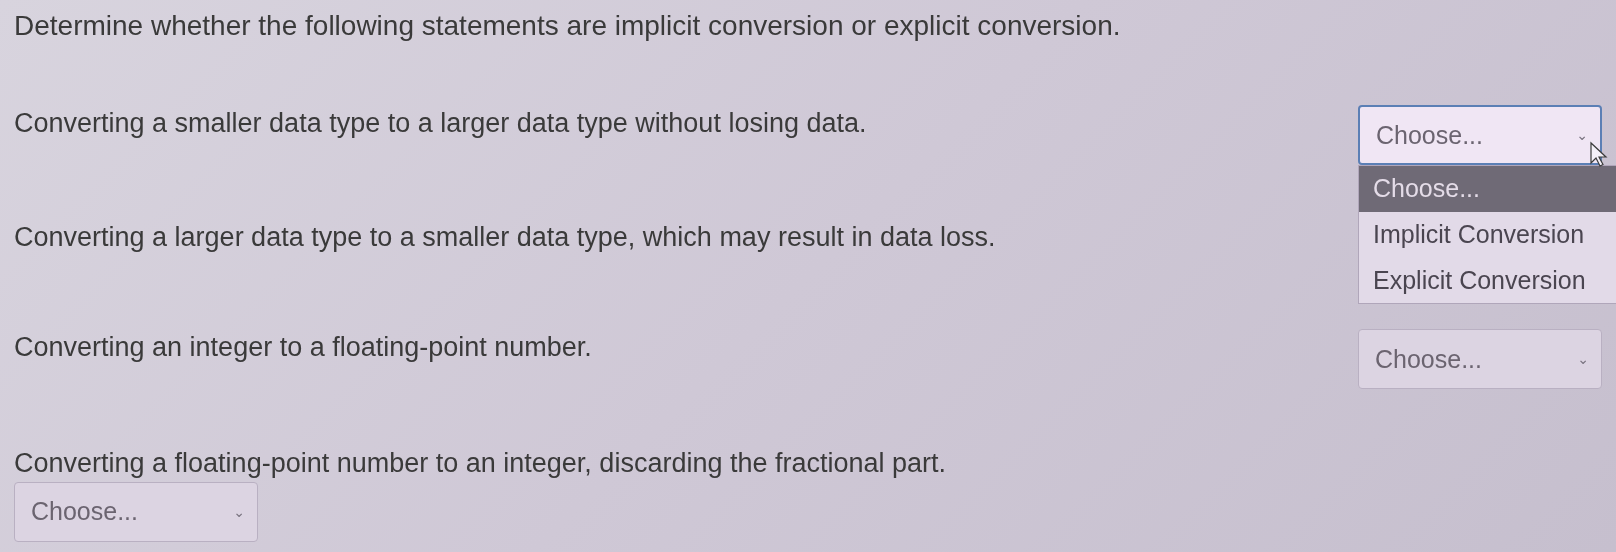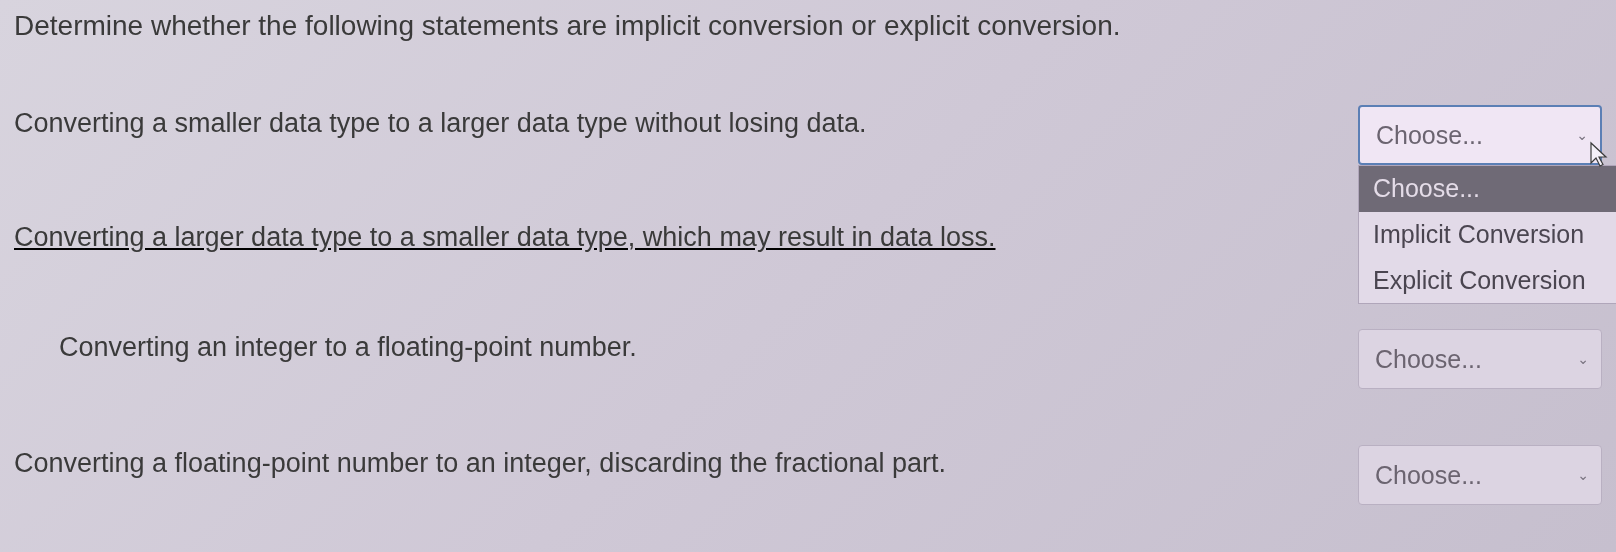--- a/index.html
+++ b/index.html
@@ -87,23 +87,23 @@
       color: #e4dce8;
     }
     .cursor-icon {
       position: absolute;
       width: 22px;
       height: 28px;
       right: -8px;
       top: 36px;
       z-index: 20;
     }
-    .row2 { margin-bottom: 50px; text-decoration: underline; }
-    .row3 { margin-bottom: 56px; margin-left: 45px; }
-    .row4 { margin-bottom: 0; }
+    .row2 { margin-bottom: 50px; }
+    .row3 { margin-bottom: 56px; }
+    .row4 { margin-bottom: 0; flex-direction: column; }
     .select-placeholder-only {
       background: #dcd4e2;
     }
   </style>
 </head>
 <body>
 
 <div class="question-prompt">Determine whether the following statements are implicit conversion or explicit conversion.</div>
 
 <div class="row">

